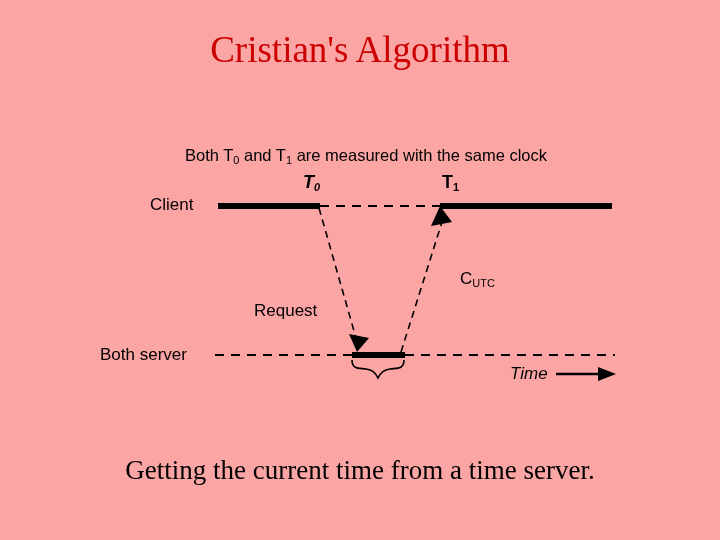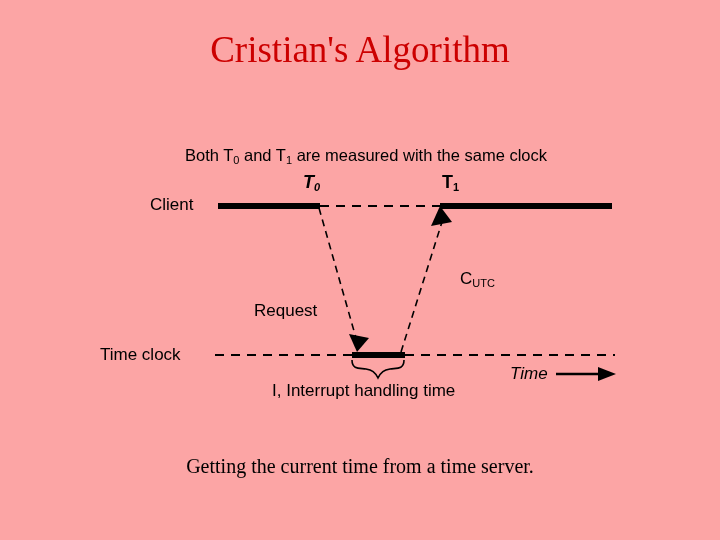--- a/index.html
+++ b/index.html
@@ -29,21 +29,21 @@
     white-space: nowrap;
   }
   #caption {
     position: absolute;
     left: 0;
     top: 455px;
     width: 720px;
     text-align: center;
     color: #000000;
     font-family: "Liberation Serif", serif;
-    font-size: 20px;
+    font-size: 27px;
     white-space: nowrap;
   }
   .dlabel {
     position: absolute;
     color: #000000;
     font-family: "Liberation Sans", sans-serif;
     font-size: 17px;
     font-weight: normal;
     white-space: nowrap;
     line-height: 1;
@@ -158,21 +158,20 @@
   </div>
 
   <div class="dlabel" id="lbl-client">Client</div>
 
   <div class="dlabel" id="lbl-request">Request</div>
 
   <div class="dlabel" id="lbl-cutc">
     <span>C</span><sub>UTC</sub>
   </div>
 
-  <div class="dlabel" id="lbl-timeserver">Time clock</div>
+  <div class="dlabel" id="lbl-timeserver">Both server</div>
 
-  <div class="dlabel" id="lbl-interrupt">I, Interrupt handling time</div>
 
   <div class="dlabel" id="lbl-time">Time</div>
 
   <div id="caption">Getting the current time from a time server.</div>
 
 </div>
 
 </body></html>

